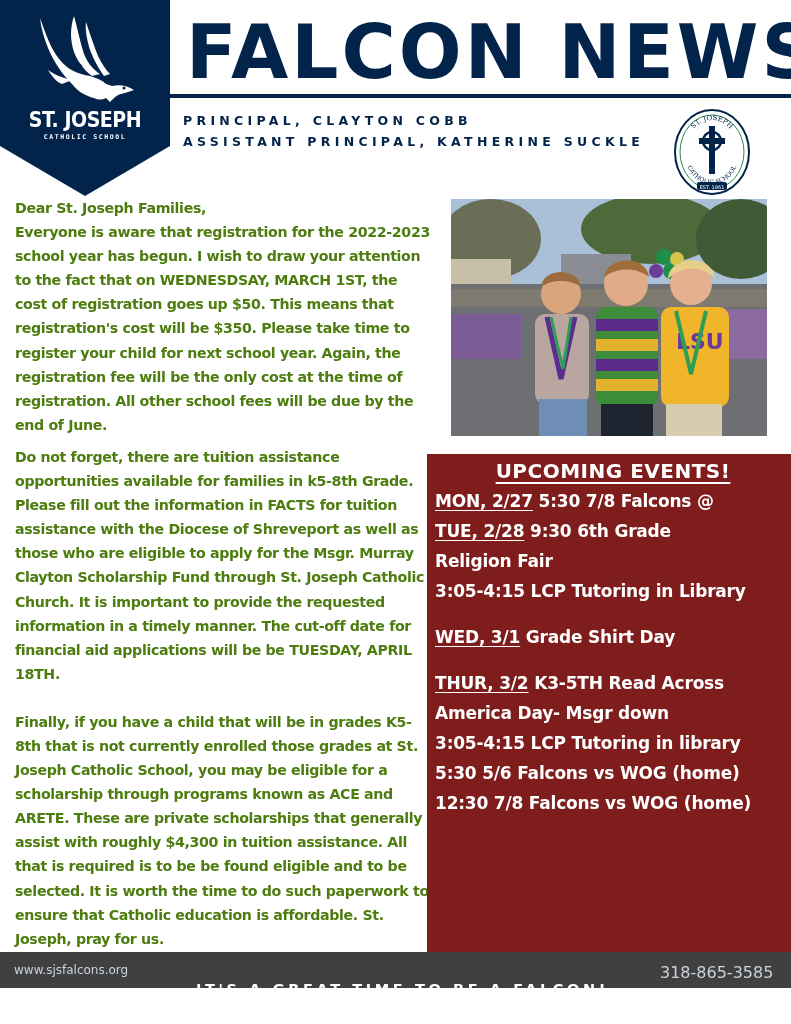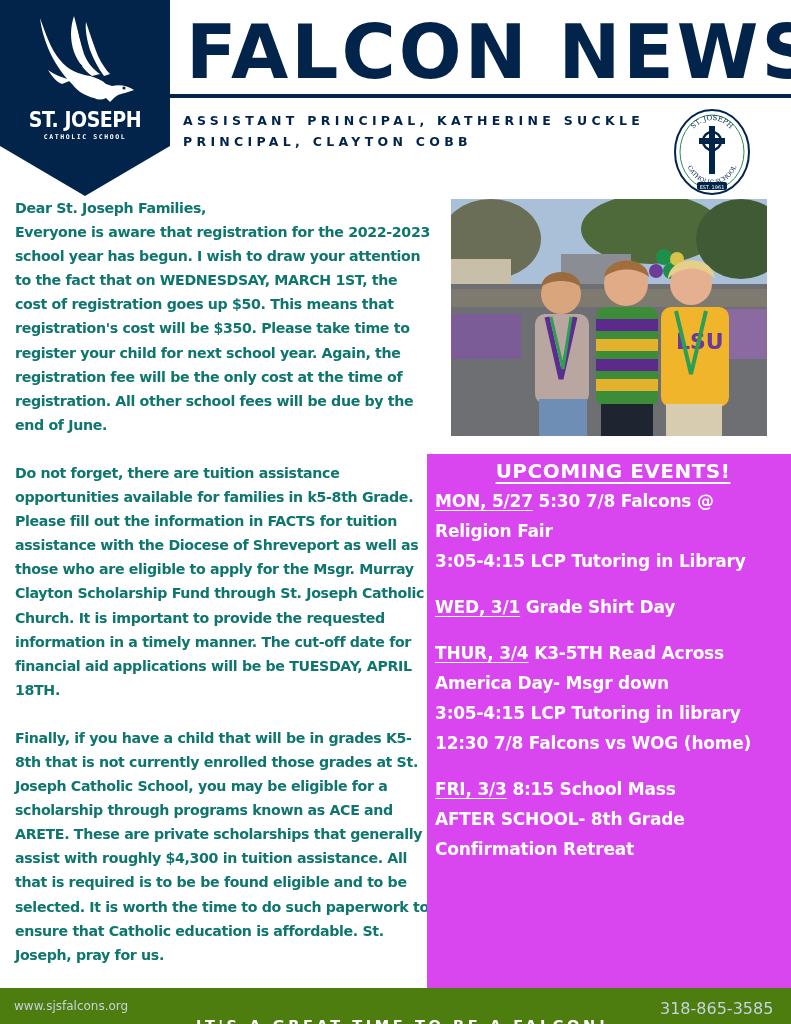--- a/index.html
+++ b/index.html
@@ -34,45 +34,45 @@
   .rule { position: absolute; left: 170px; top: 94px; width: 621px; height: 4px; background: #03244a; }
   .principal {
     position: absolute; left: 183px; top: 110px; font-weight: bold; font-size: 12.5px;
     letter-spacing: 4.3px; color: #03244a; line-height: 21px; white-space: nowrap;
   }
   .seal { position: absolute; left: 673px; top: 108px; width: 78px; height: 88px; }
 
   
   .letter {
     position: absolute; left: 15px; top: 196px; width: 415px;
-    font-size: 14.2px; line-height: 24.1px; color: #0f766e; font-weight: bold;
+    font-size: 14.2px; line-height: 24.1px; color: #4d7c0f; font-weight: bold;
     letter-spacing: -0.35px;
   }
   .letter p { margin-bottom: 24px; }
-  .letter p.first { margin-bottom: 24px; }
+  .letter p.first { margin-bottom: 8px; }
 
   
   .photo { position: absolute; left: 451px; top: 199px; width: 316px; height: 237px; overflow: hidden; }
 
   
   .events {
     position: absolute; left: 427px; top: 454px; width: 364px; height: 534px;
-    background: #d946ef; color: #fff; padding: 0 0 0 8px;
+    background: #7f1d1d; color: #fff; padding: 0 0 0 8px;
   }
   .events-title {
     text-align: center; font-weight: bold; font-size: 20px; letter-spacing: 0.5px;
     text-decoration: underline; text-underline-offset: 4px; margin-top: 2px; line-height: 30px;
   }
   .ev { font-weight: bold; font-size: 17px; line-height: 30px; letter-spacing: -0.2px; white-space: nowrap; }
   .ev .d { text-decoration: underline; text-underline-offset: 3px; }
   .ev-gap { height: 16px; }
 
   
   .footer {
-    position: absolute; left: 0; top: 988px; width: 791px; height: 36px; background: #4d7c0f;
+    position: absolute; left: 0; top: 952px; width: 791px; height: 36px; background: #404040;
     color: #fff;
   }
   .f-url { position: absolute; left: 14px; top: 11px; font-size: 12px; color: #c9d2de; }
   .f-slogan { position: absolute; left: 196px; top: 9px; font-size: 14.5px; font-weight: bold; letter-spacing: 3.6px; white-space: nowrap; margin-top: 20px; }
   .f-phone { position: absolute; left: 660px; top: 11px; font-size: 16px; color: #c9d2de; }
 </style>
 </head>
 <body>
 
 <div class="banner">
@@ -86,22 +86,22 @@
     <circle cx="92" cy="74" r="1.6" fill="#03244a"></circle>
     <path d="M16 56 C24 62 32 64 40 66 L30 70 C24 68 20 62 16 56 Z" fill="#ffffff"></path>
   </svg>
   <div class="school-name">ST. JOSEPH</div>
   <div class="school-sub">CATHOLIC SCHOOL</div>
 </div>
 
 <div class="title">FALCON NEWS</div>
 <div class="rule"></div>
 <div class="principal">
+  <div>PRINCIPAL, CLAYTON COBB</div>
   <div>ASSISTANT PRINCIPAL, KATHERINE SUCKLE</div>
-  <div>PRINCIPAL, CLAYTON COBB</div>
 </div>
 
 <svg class="seal" viewBox="0 0 78 88">
   <ellipse cx="39" cy="44" rx="37" ry="42" fill="#ffffff" stroke="#03244a" stroke-width="2"></ellipse>
   <ellipse cx="39" cy="44" rx="32" ry="37" fill="none" stroke="#2e8b57" stroke-width="1"></ellipse>
   <defs>
     <path id="sealTop" d="M14 40 A25 28 0 0 1 64 40"></path>
     <path id="sealBot" d="M12 46 A27 30 0 0 0 66 46"></path>
   </defs>
   <text font-family="DejaVu Serif, serif" font-size="7" fill="#03244a"><textPath href="#sealTop" startOffset="50%" text-anchor="middle">ST. JOSEPH</textPath></text>
@@ -162,46 +162,43 @@
     <text x="225" y="150" font-family="DejaVu Sans, sans-serif" font-weight="bold" font-size="22" fill="#6a3a9a">LSU</text>
     <path d="M225 112 L240 175 L255 112" stroke="#2f9e55" stroke-width="4" fill="none"></path>
     <rect x="215" y="205" width="56" height="32" fill="#d8ccb0"></rect>
   </svg>
 </div>
 
 <div class="events">
   <div class="events-title">UPCOMING EVENTS!</div>
 
   <div>
-    <div class="ev"><span class="d">MON, 5/27</span> <span>5:30 7/8 Falcons @</span></div>
-  </div>
-
-  <div>
+    <div class="ev"><span class="d">MON, 2/27</span> <span>5:30 7/8 Falcons @</span></div>
+  </div>
+
+  <div>
+    <div class="ev"><span class="d">TUE, 2/28</span> <span>9:30 6th Grade</span></div>
     <div class="ev">Religion Fair</div>
     <div class="ev">3:05-4:15 LCP Tutoring in Library</div>
   </div>
   <div class="ev-gap"></div>
 
   <div>
     <div class="ev"><span class="d">WED, 3/1</span> <span>Grade Shirt Day</span></div>
   </div>
   <div class="ev-gap"></div>
 
   <div>
-    <div class="ev"><span class="d">THUR, 3/4</span> <span>K3-5TH Read Across</span></div>
+    <div class="ev"><span class="d">THUR, 3/2</span> <span>K3-5TH Read Across</span></div>
     <div class="ev">America Day- Msgr down</div>
     <div class="ev">3:05-4:15 LCP Tutoring in library</div>
+    <div class="ev">5:30 5/6 Falcons vs WOG (home)</div>
     <div class="ev">12:30 7/8 Falcons vs WOG (home)</div>
   </div>
   <div class="ev-gap"></div>
 
-  <div>
-    <div class="ev"><span class="d">FRI, 3/3</span> <span>8:15 School Mass</span></div>
-    <div class="ev">AFTER SCHOOL- 8th Grade</div>
-    <div class="ev">Confirmation Retreat</div>
-  </div>
 </div>
 
 <div class="footer">
   <span class="f-url">www.sjsfalcons.org</span>
   <span class="f-slogan">IT'S A GREAT TIME TO BE A FALCON!</span>
   <span class="f-phone">318-865-3585</span>
 </div>
 
 </body></html>

